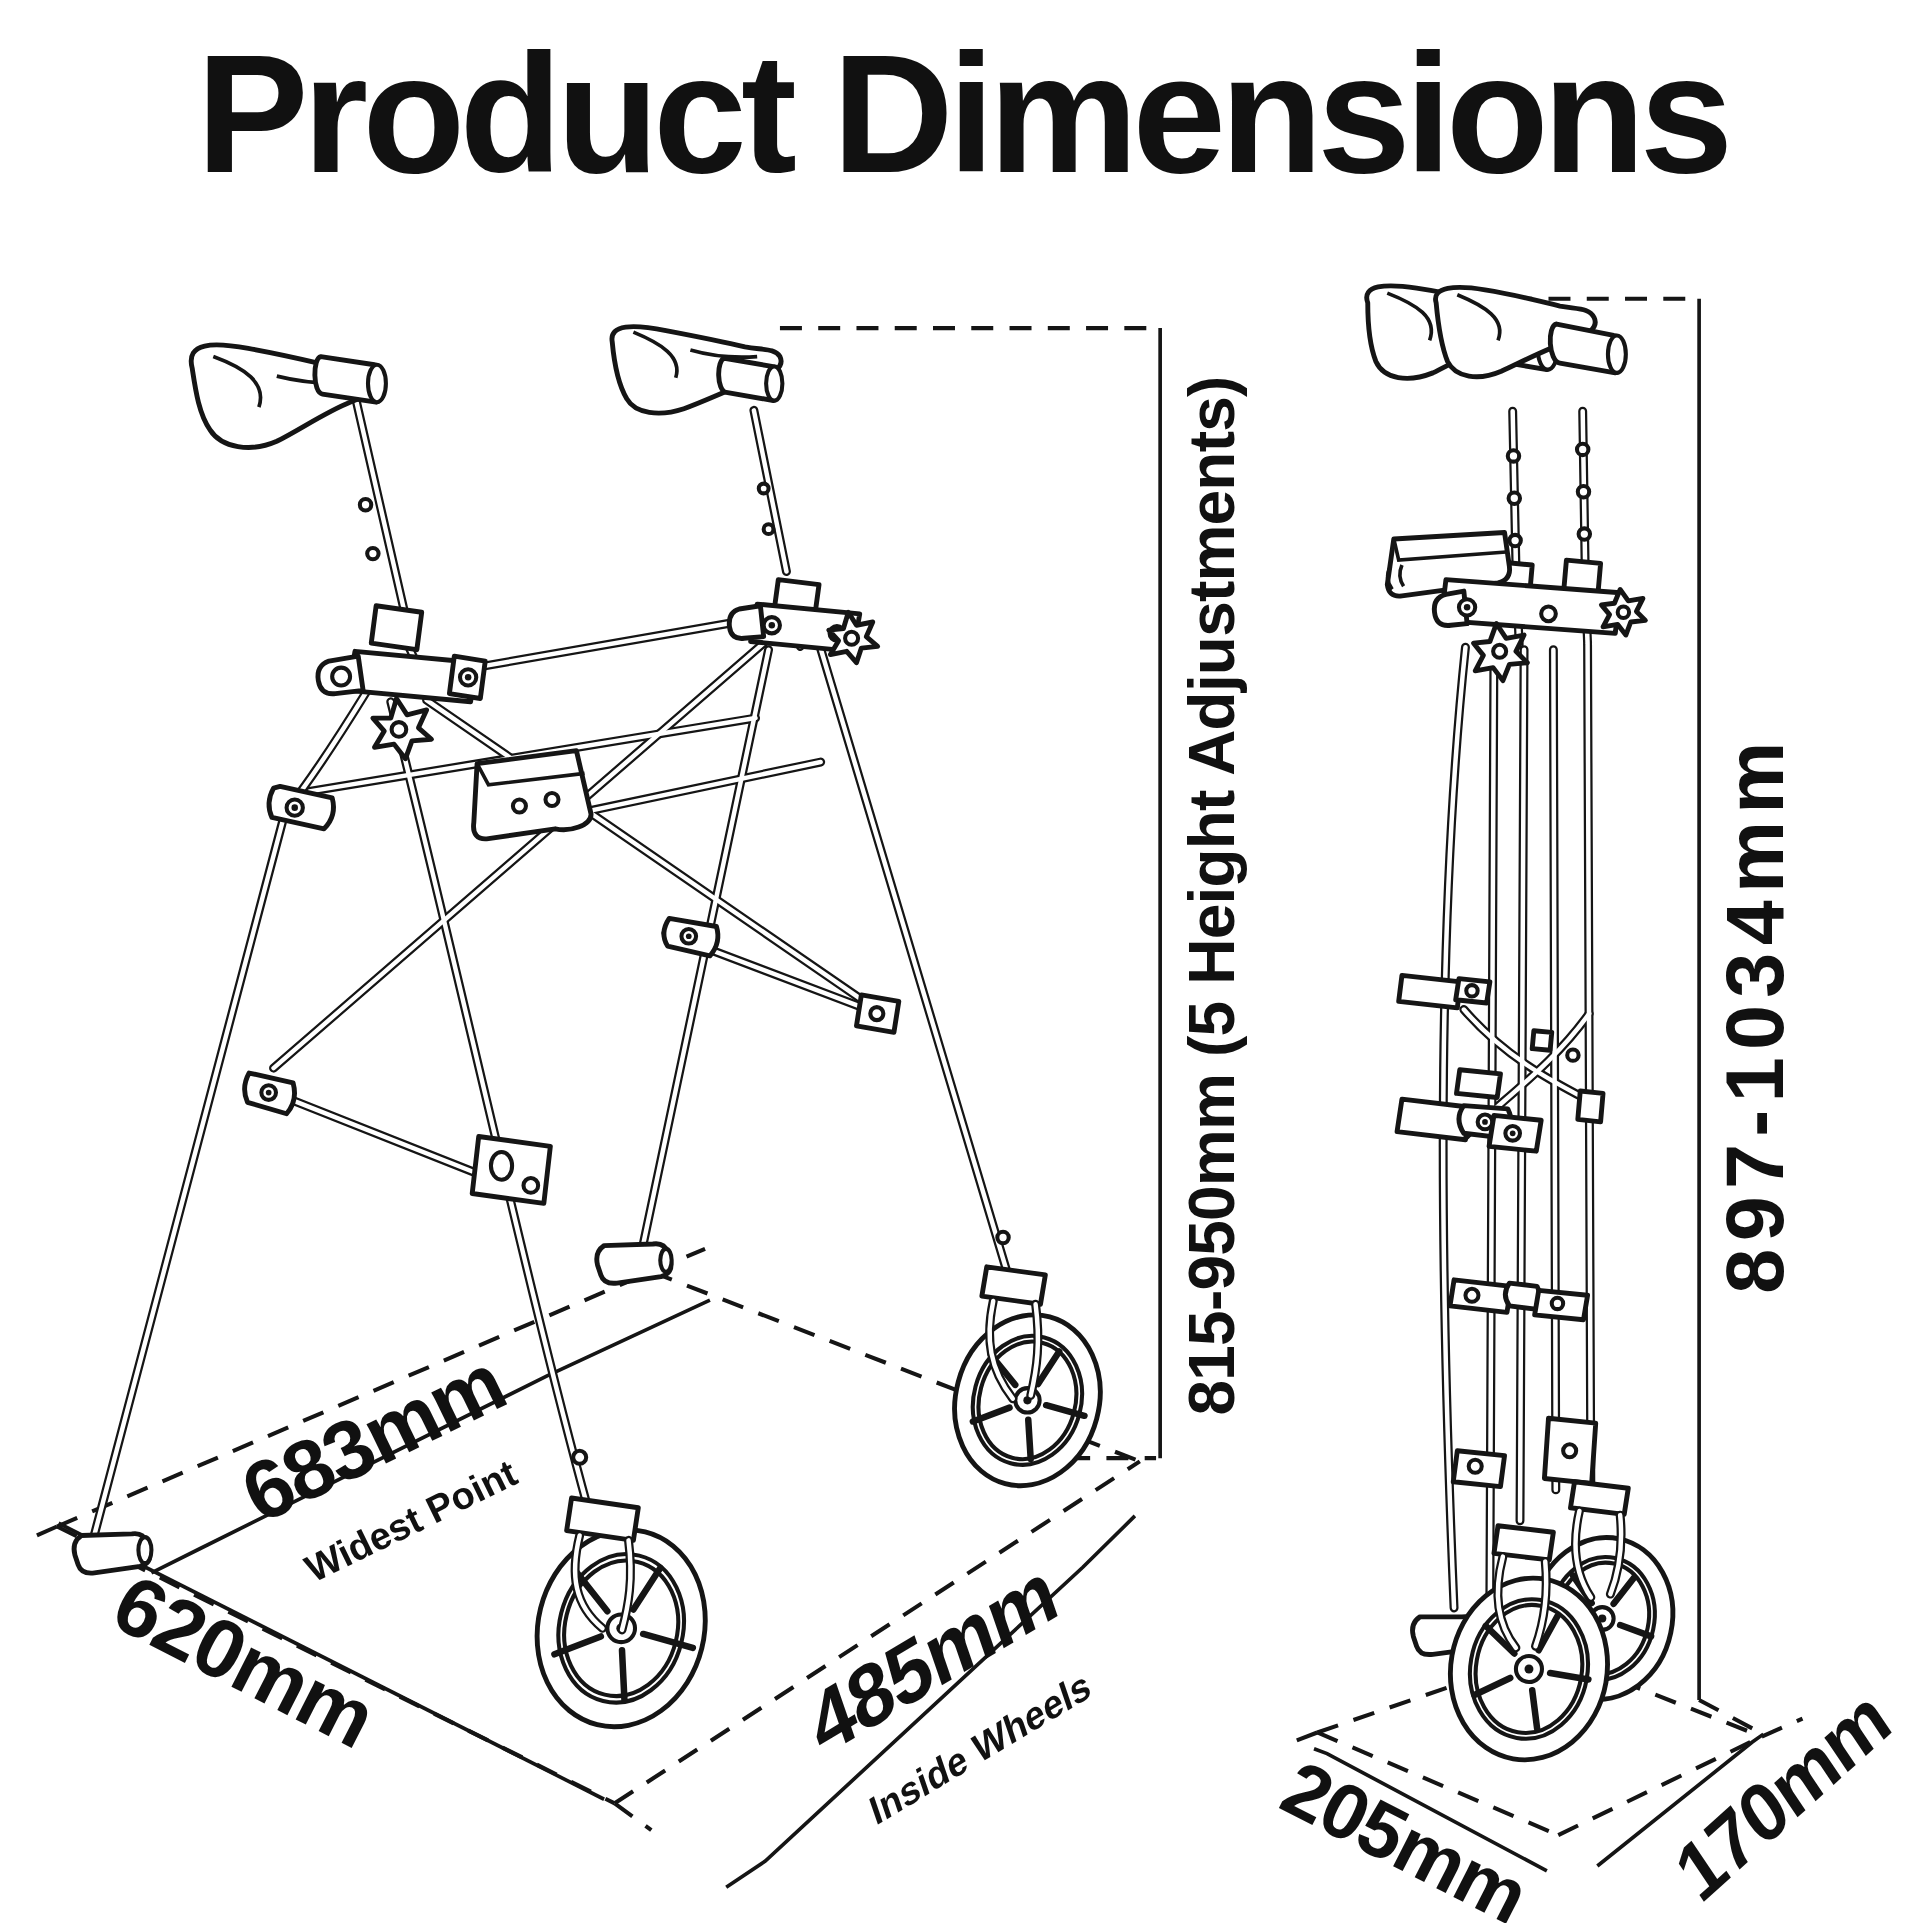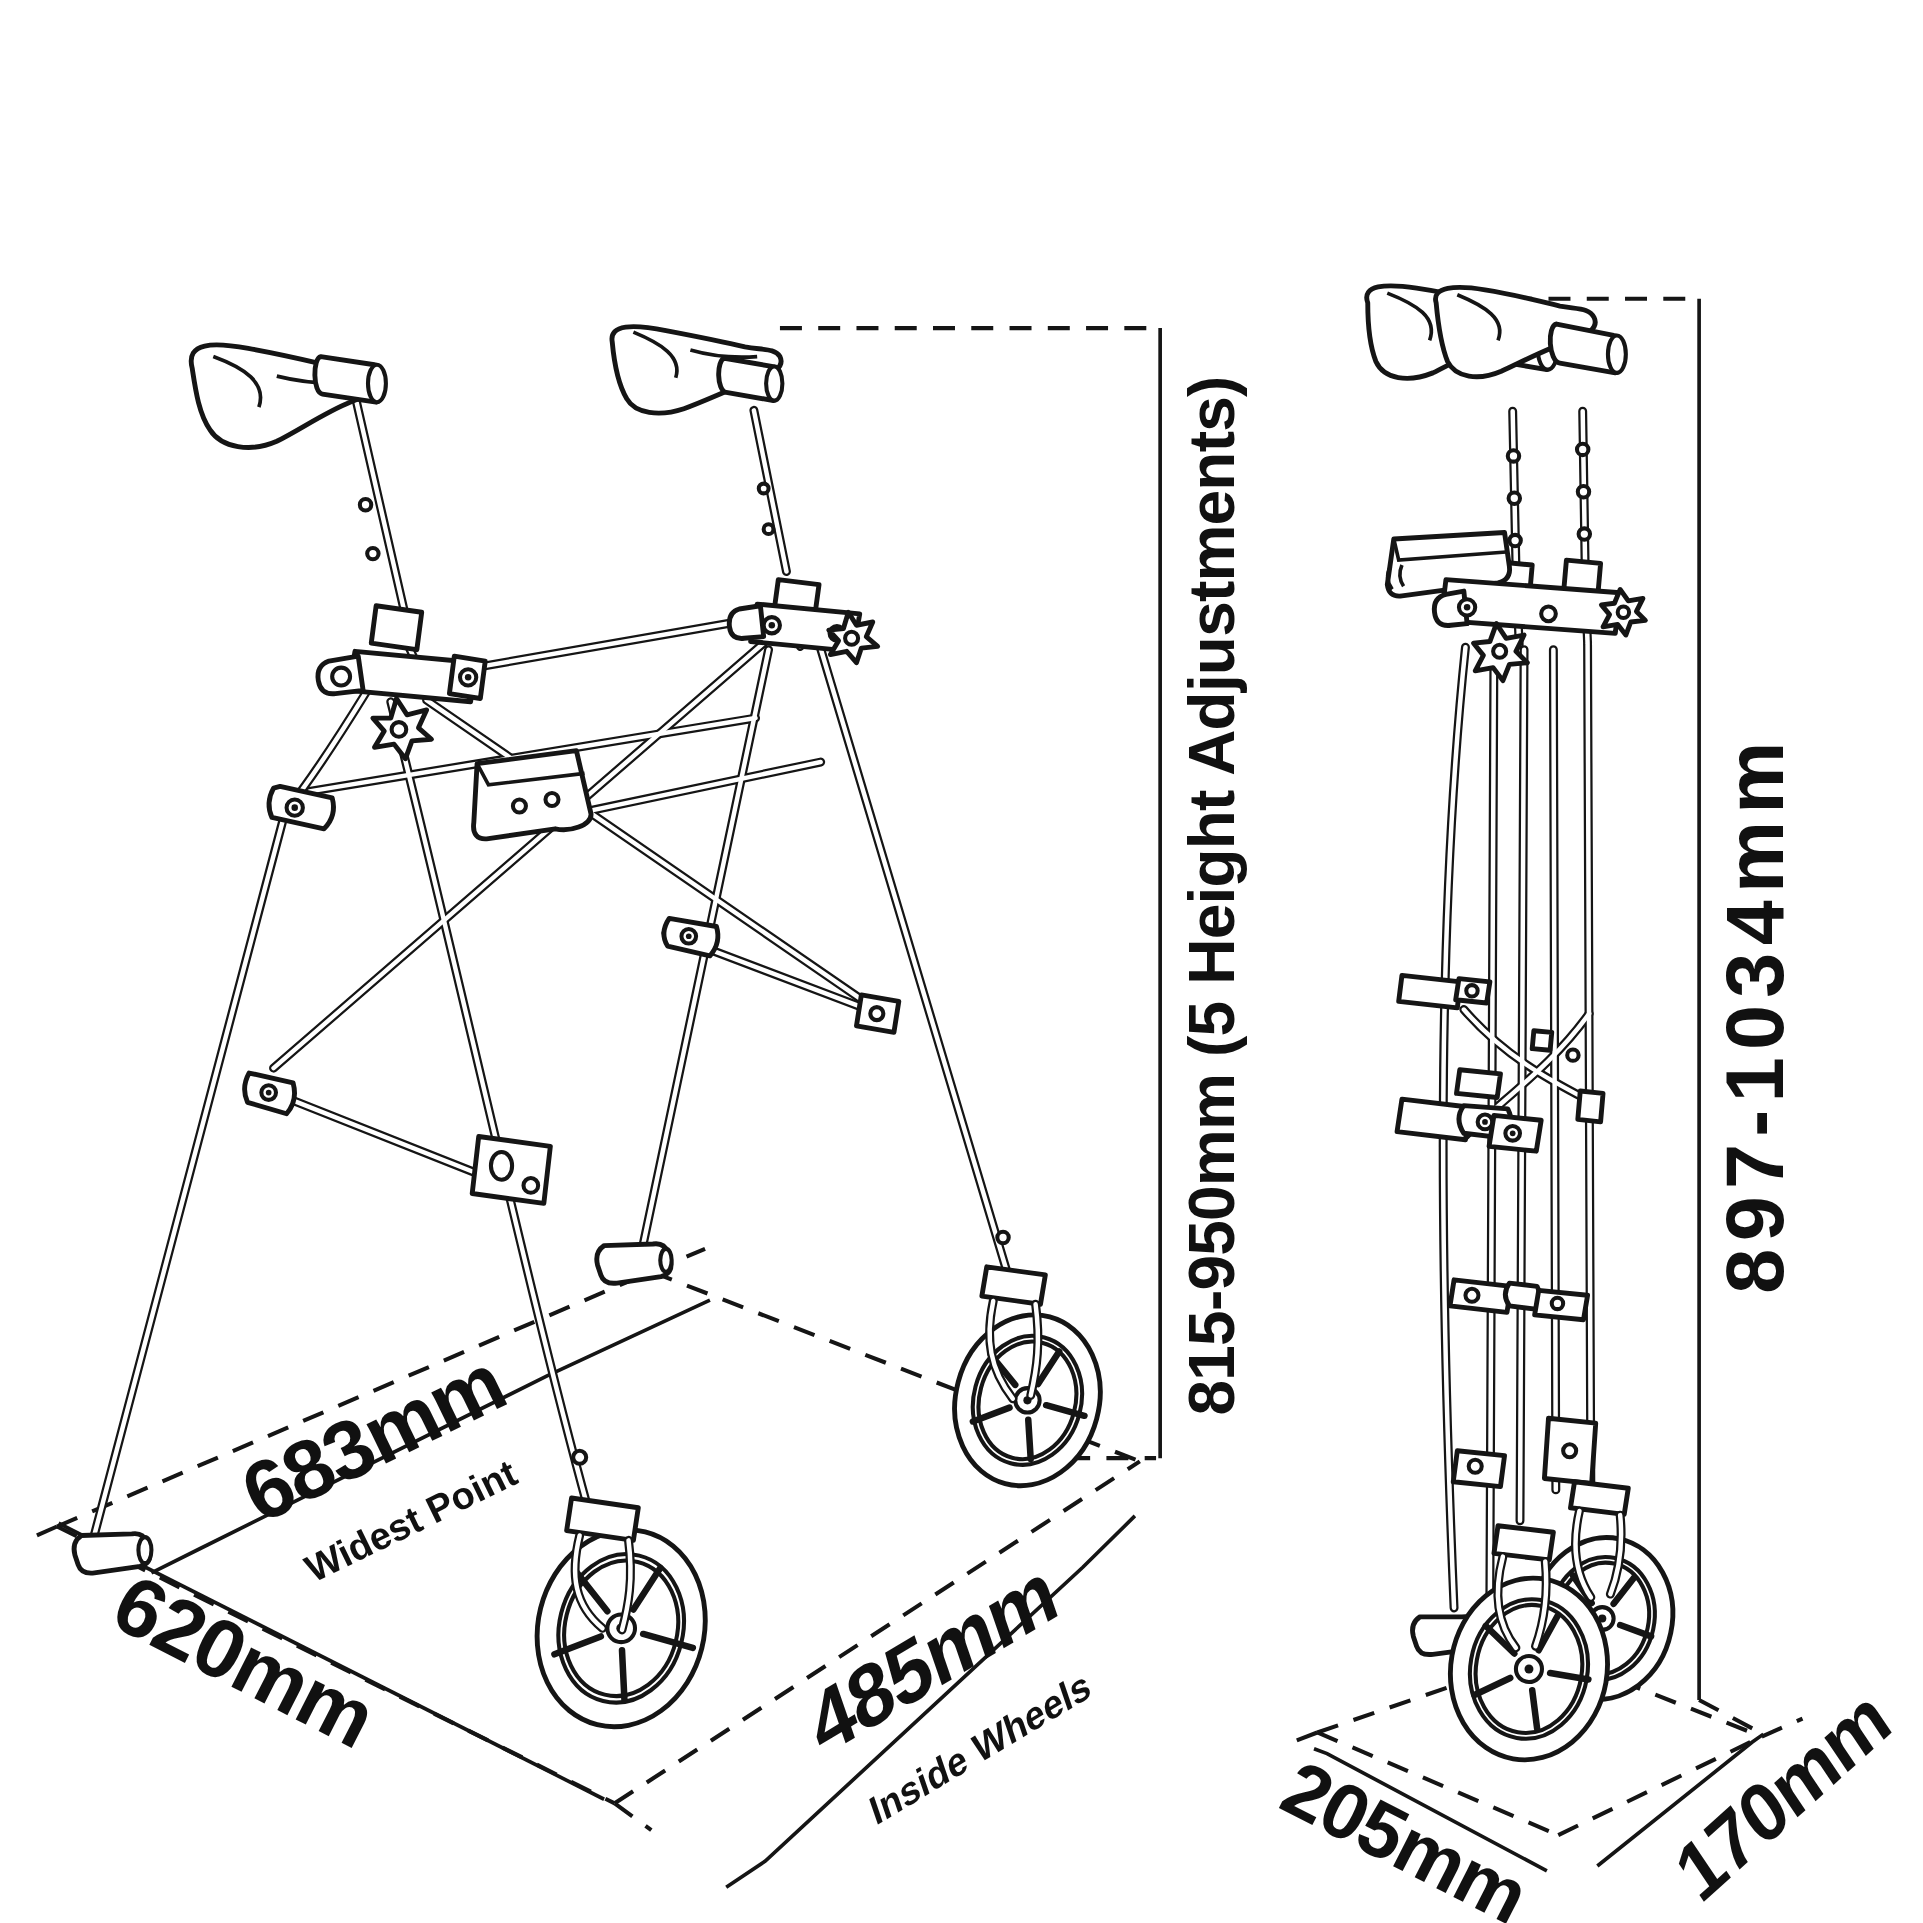--- a/index.html
+++ b/index.html
@@ -318,20 +318,21 @@
       <circle class="pt2" cx="1878" cy="2050" r="16"></circle>
         <circle class="dot" cx="1878" cy="2050" r="5.5"></circle>
       <path class="pt" d="M1840,1874 L1908,1882 L1903,1916 L1835,1908 Z"></path>
       <path class="t-o" d="M1846,1912 C1834,1958 1840,1996 1862,2024"></path>
         <path class="t-i" d="M1846,1912 C1834,1958 1840,1996 1862,2024"></path>
       <path class="t-o" d="M1898,1918 C1902,1962 1896,1994 1886,2022"></path>
         <path class="t-i" d="M1898,1918 C1902,1962 1896,1994 1886,2022"></path>
     </g>
   </svg>
 
+  <div class="lbl title" style="left:962px;top:114px;transform:translate(-50%,-50%);">Product Dimensions</div>
 
   <div class="lbl vert-l" style="left:1212px;top:896px;transform:translate(-50%,-50%) rotate(-90deg);">815-950mm (5 Height Adjustments)</div>
 
   <div class="lbl vert-r" style="left:1755px;top:1014px;transform:translate(-50%,-50%) rotate(-90deg);">897-1034mm</div>
 
   <div class="lbl big" style="left:373px;top:1438px;transform:translate(-50%,-50%) rotate(-26deg);">683mm</div>
 
   <div class="lbl sub" style="left:411px;top:1521px;transform:translate(-50%,-50%) rotate(-26deg);">Widest Point</div>
 
   <div class="lbl big" style="left:244px;top:1661px;transform:translate(-50%,-50%) rotate(27deg);">620mm</div>

